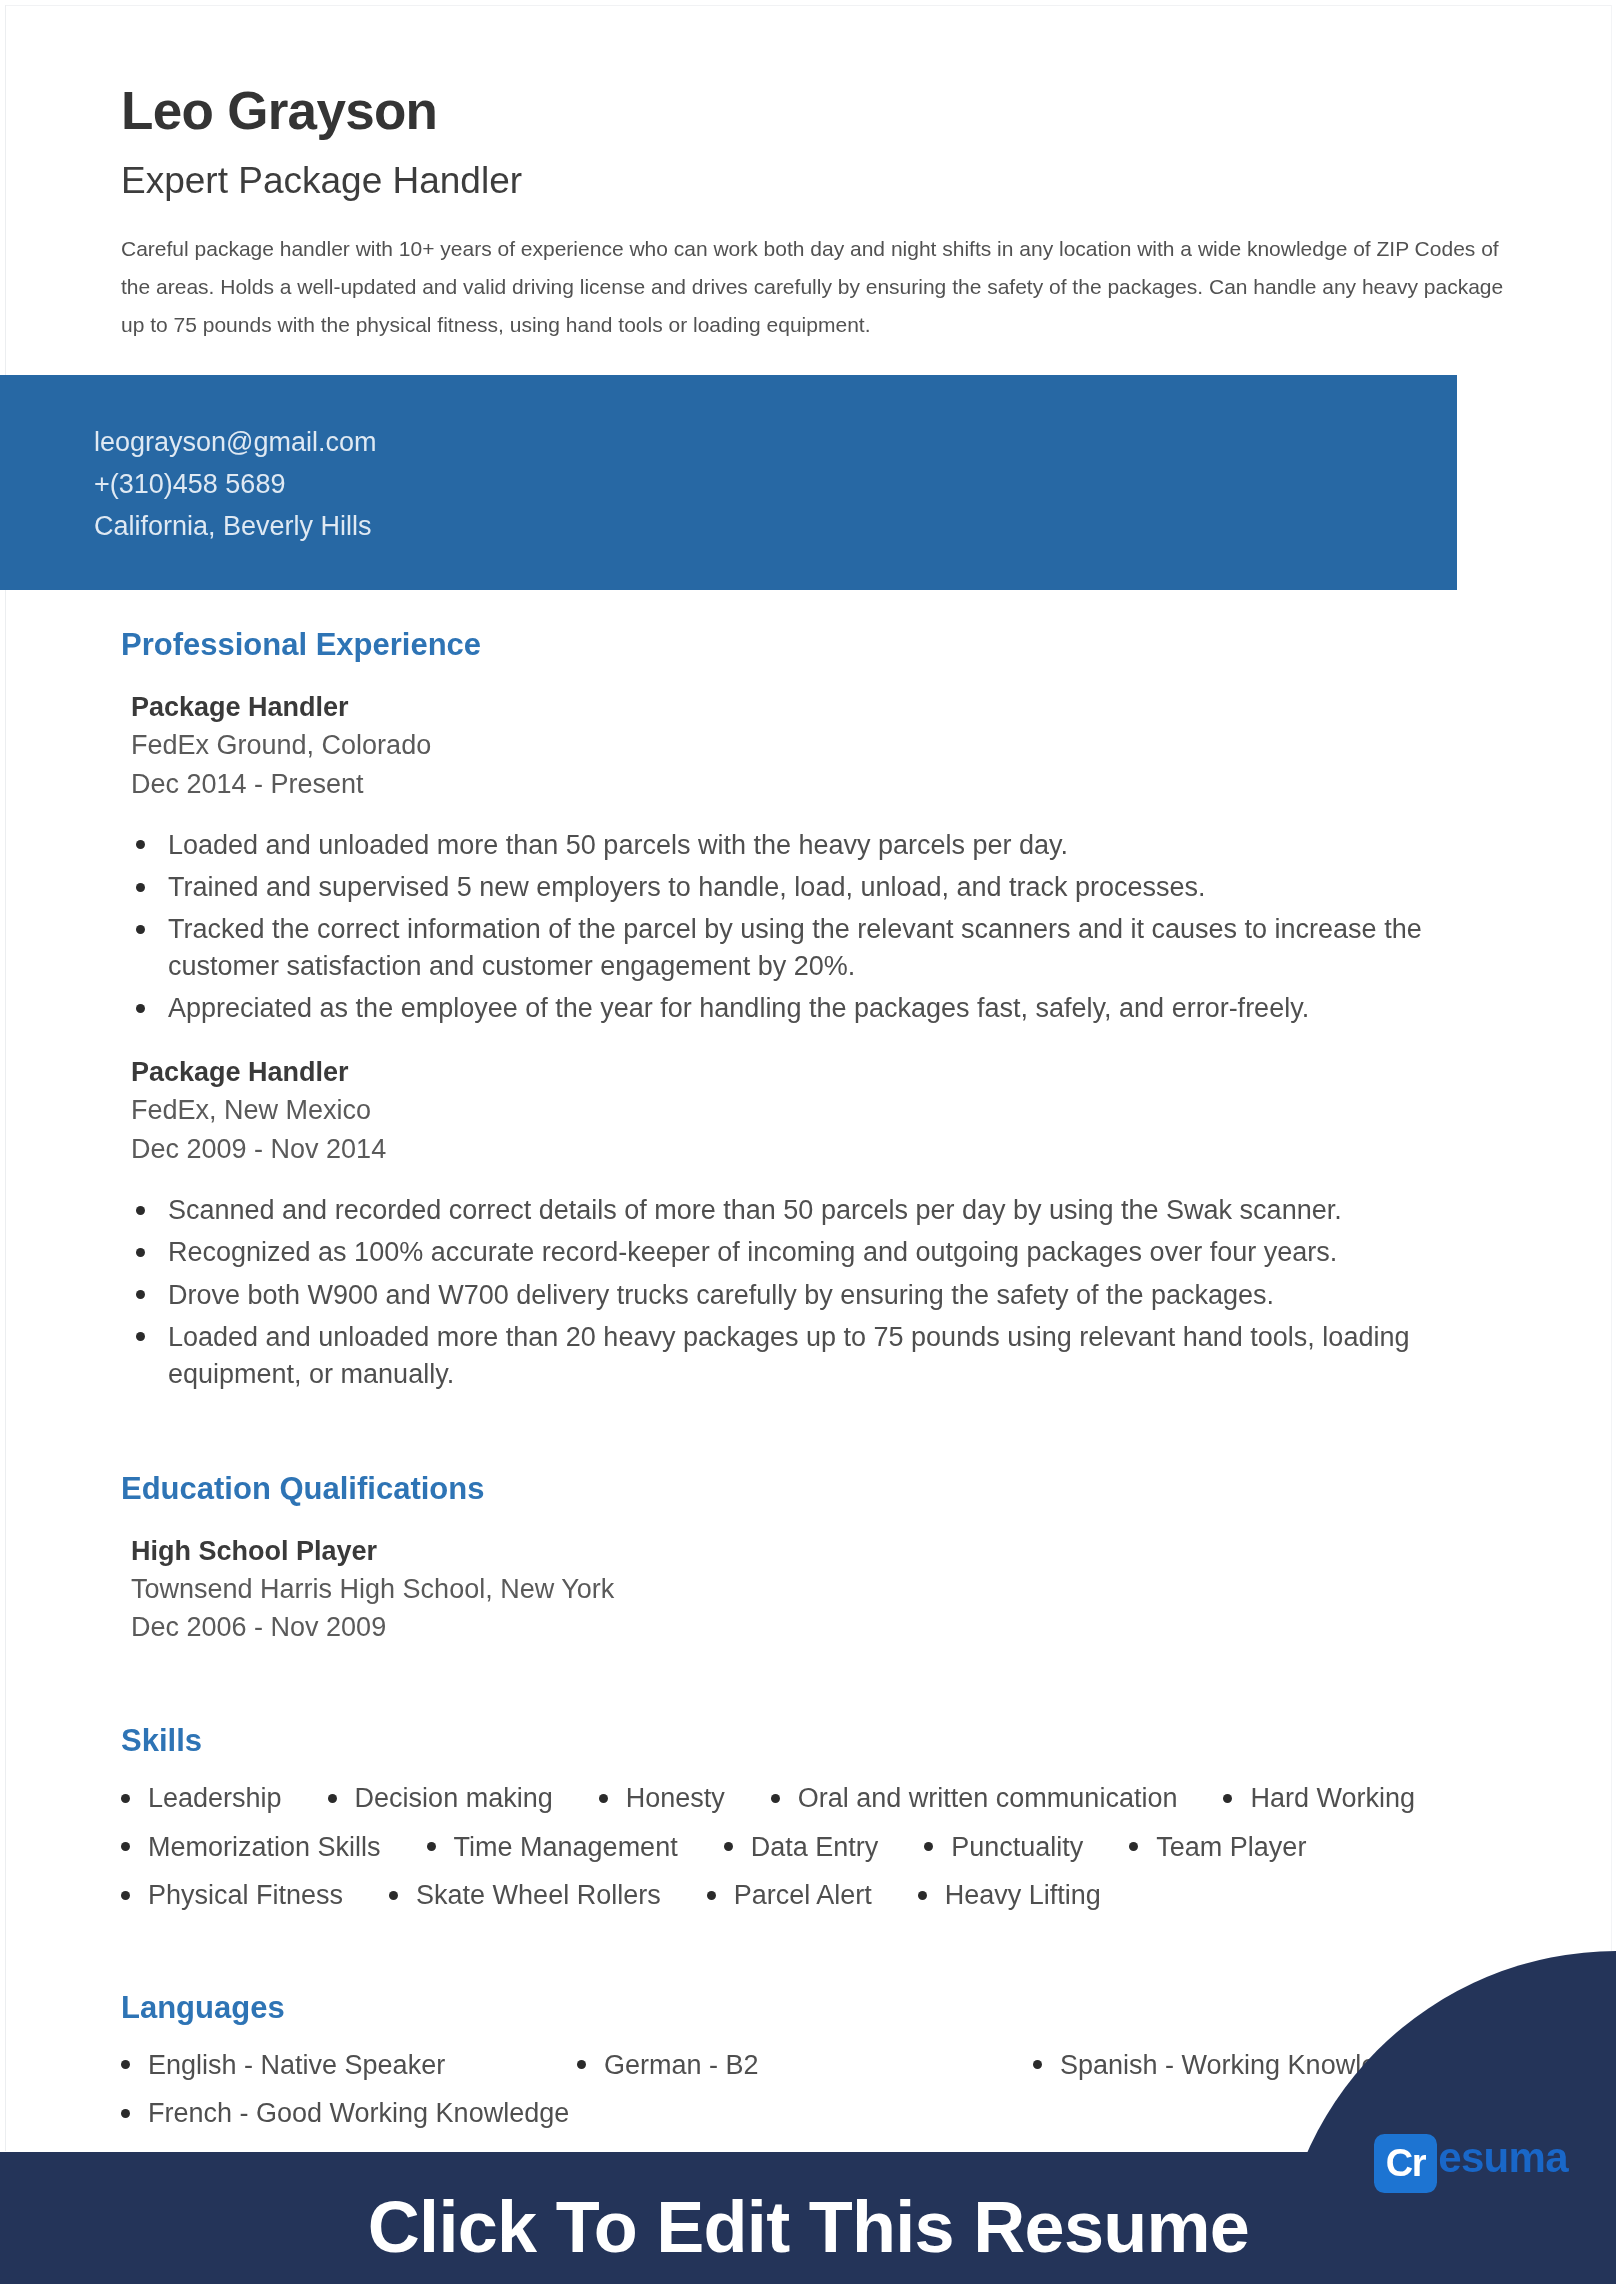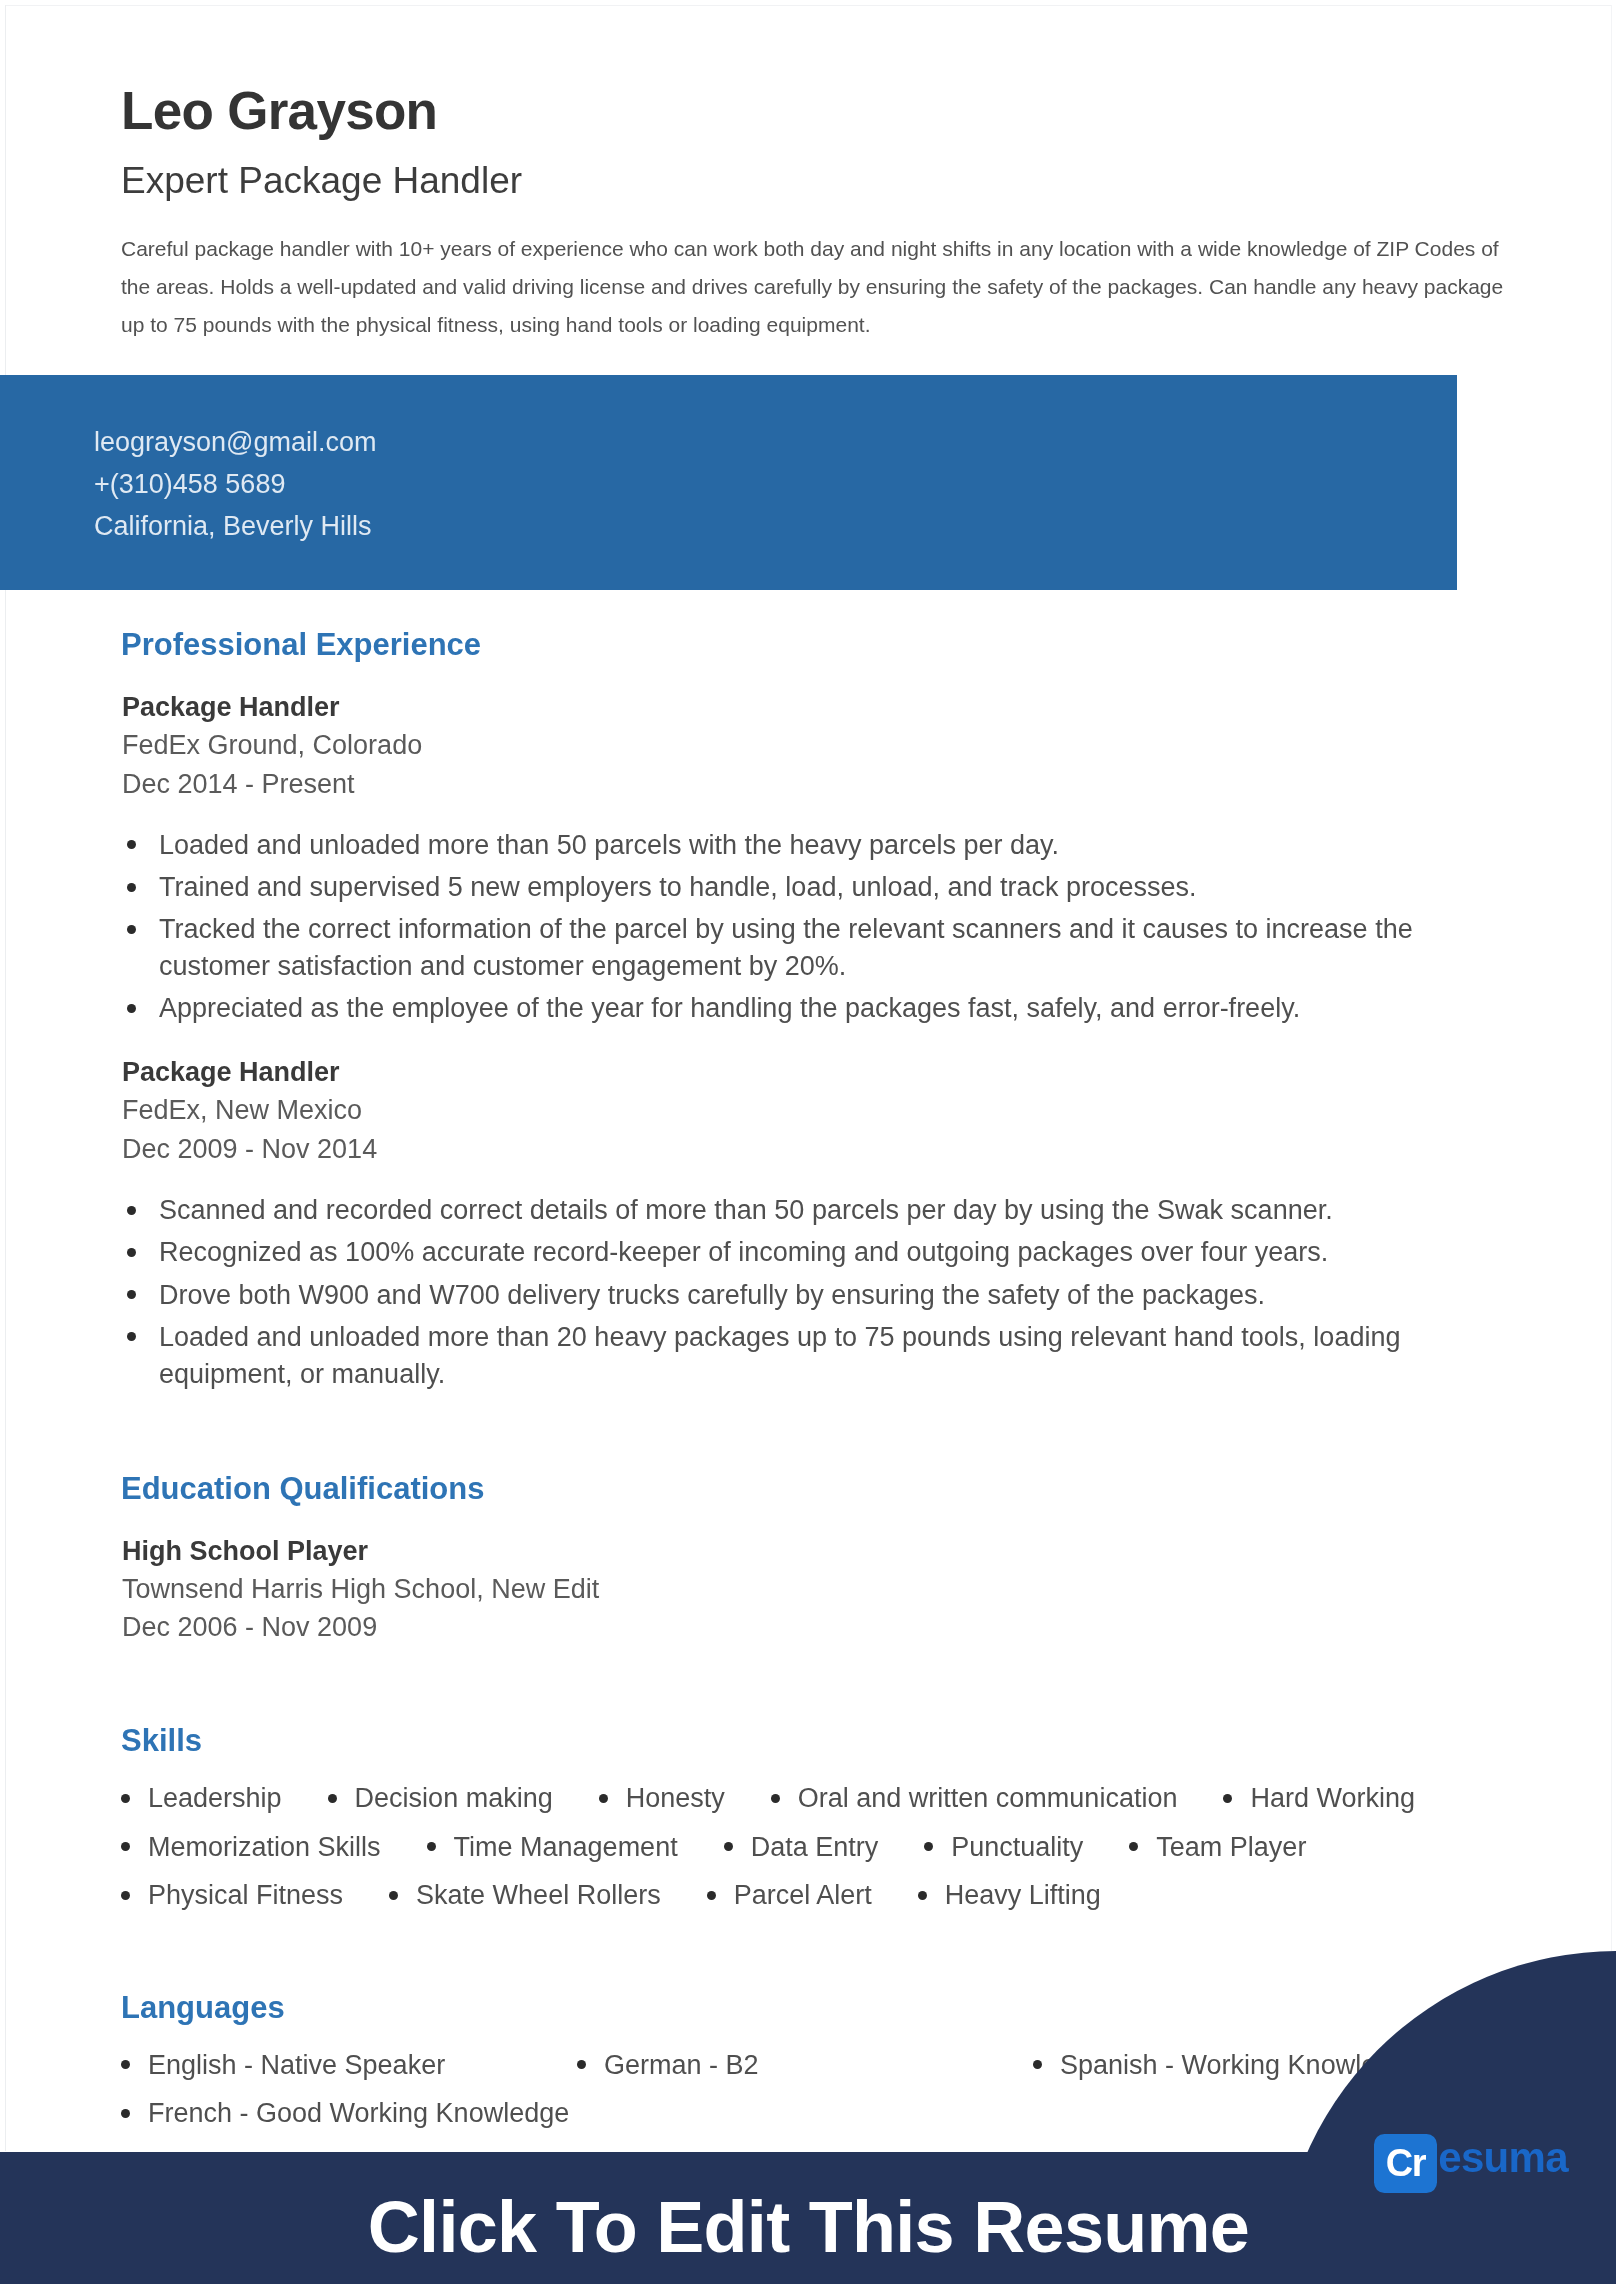--- a/index.html
+++ b/index.html
@@ -35,21 +35,21 @@
     box-sizing:border-box;padding:46px 0 0 94px;
   }
   .contact-line{font-size:27px;line-height:42px;color:#dfe9f3;}
 
   
   .main{position:absolute;left:121px;top:590px;width:1411px;z-index:1;}
   .section-heading{
     margin:38px 0 0 0;font-size:31px;line-height:34px;font-weight:700;color:#2e74b5;
   }
   .section-heading.gap-lg{margin-top:79px;}
-  .job{margin:1px;}
+  .job{margin:10px;}
   .job-title{margin:29px 0 0 0;font-size:27px;line-height:33px;font-weight:700;color:#3a3a3a;}
   .job-meta{margin:3.9px 0 0 0;font-size:27px;line-height:35px;color:#5a5a5a;}
   ul.bullets{list-style:none;margin:25px 0 0 0;padding:0;}
   ul.bullets li{
     position:relative;padding-left:37px;margin:0 0 5.2px 0;
     font-size:27px;line-height:37px;color:#4f4f4f;
   }
   ul.bullets li::before{
     content:"";position:absolute;left:5.2px;top:13.7px;width:9px;height:9px;
     border-radius:50%;background:#2b2b2b;
@@ -138,21 +138,21 @@
         <li>Scanned and recorded correct details of more than 50 parcels per day by using the Swak scanner.</li>
         <li>Recognized as 100% accurate record-keeper of incoming and outgoing packages over four years.</li>
         <li>Drove both W900 and W700 delivery trucks carefully by ensuring the safety of the packages.</li>
         <li>Loaded and unloaded more than 20 heavy packages up to 75 pounds using relevant hand tools, loading equipment, or manually.</li>
       </ul>
     </div>
 
     <h3 class="section-heading gap-lg">Education Qualifications</h3>
     <div class="job">
       <div class="job-title">High School Player</div>
-      <div class="job-meta">Townsend Harris High School, New Edit</div>
+      <div class="job-meta">Townsend Harris High School, New York</div>
       <div class="job-meta">Dec 2006 - Nov 2009</div>
     </div>
 
     <h3 class="section-heading gap-lg">Skills</h3>
     <div class="skill-rows">
       <div class="skill-row">
         <span class="pill-item">
             <span class="dot"></span>
             <span>Leadership</span>
           </span>

